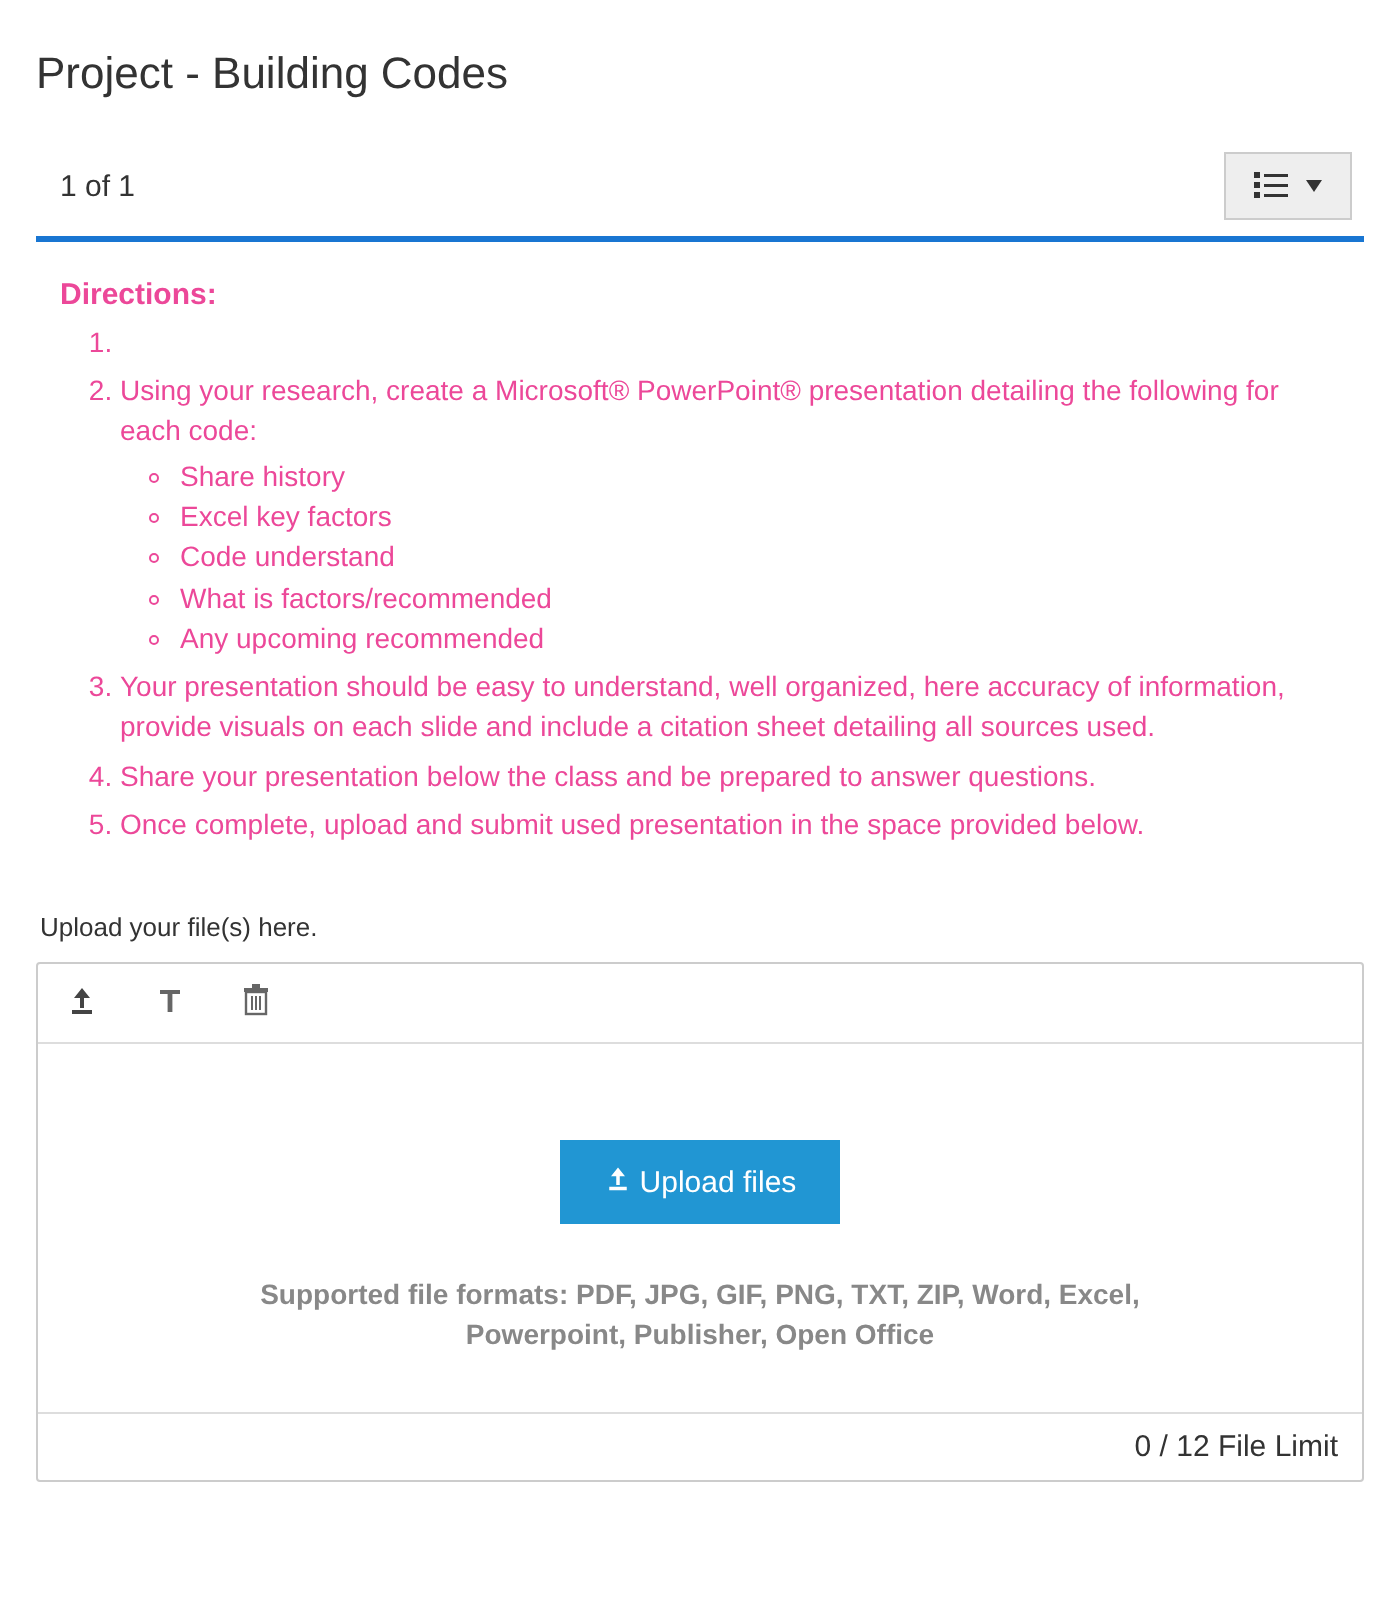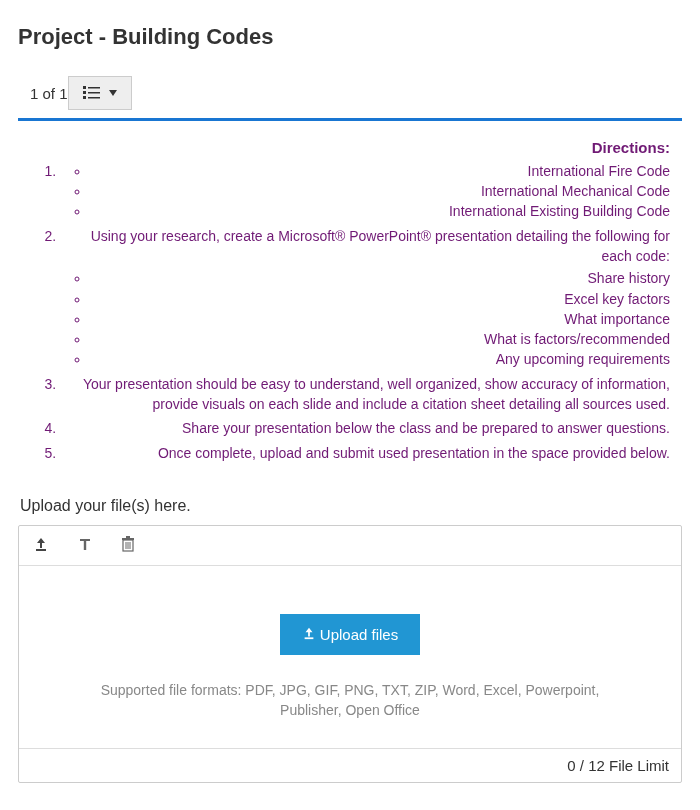--- a/index.html
+++ b/index.html
@@ -9,26 +9,27 @@
     font-size: 14px;
     color: #333;
     background: #fff;
     width: 700px;
   }
   .page {
     padding: 18px;
   }
   h1.title {
     font-size: 22px;
-    font-weight: 700;
+    font-weight: 400;
     margin: 6px 0 20px 0;
     color: #333;
   }
   .pager-row {
     display: flex;
+    justify-content: space-between;
     align-items: center;
     padding: 6px 6px 8px 12px;
   }
   .pager-text {
     font-size: 15px;
     color: #333;
   }
   .view-btn {
     border: 1px solid #ccc;
     background: #eee;
@@ -39,44 +40,43 @@
     gap: 6px;
   }
   .view-btn svg { display:block; }
   .hr-blue {
     height: 3px;
     background: #1976d2;
     margin: 0 0 16px 0;
   }
   .directions {
     padding: 0 12px;
-    color: #701a75;
+    color: #ec4899;
     line-height: 1.45;
-    text-align: right;
   }
   .directions-label {
     font-weight: 700;
     font-size: 15px;
     margin-bottom: 2px;
   }
   ol.main-list {
     margin: 2px 0 0 0;
     padding-left: 30px;
   }
   ol.main-list > li {
     margin-bottom: 4px;
   }
   ul.sub-list {
     list-style-type: circle;
     margin: 2px 0 4px 0;
     padding-left: 30px;
   }
   .upload-label {
     margin: 34px 0 10px 2px;
-    font-size: 16px;
+    font-size: 13px;
     color: #333;
   }
   .upload-box {
     border: 1px solid #ccc;
     border-radius: 2px;
   }
   .upload-toolbar {
     display: flex;
     gap: 28px;
     padding: 10px 14px;
@@ -102,20 +102,21 @@
     gap: 4px;
   }
   .formats {
     color: #888;
     font-size: 14px;
     margin-top: 26px;
     max-width: 520px;
     margin-left: auto;
     margin-right: auto;
     line-height: 1.4;
+    font-weight: bold;
   }
   .file-limit {
     text-align: right;
     padding: 8px 12px;
     border-top: 1px solid #ddd;
     font-size: 15px;
     color: #333;
   }
 </style>
 </head>
@@ -145,37 +146,32 @@
       </span>
     </button>
   </div>
 
   <div class="hr-blue"></div>
 
   <div class="directions">
     <div class="directions-label">Directions:</div>
     <ol class="main-list">
       <li>
-        <ul class="sub-list">
-          <li>International Fire Code</li>
-          <li>International Mechanical Code</li>
-          <li>International Existing Building Code</li>
-        </ul>
       </li>
       <li>
         <span>Using your research, create a Microsoft® PowerPoint® presentation detailing the following for each code:</span>
         <ul class="sub-list">
           <li>Share history</li>
           <li>Excel key factors</li>
-          <li>What importance</li>
+          <li>Code understand</li>
           <li>What is factors/recommended</li>
-          <li>Any upcoming requirements</li>
+          <li>Any upcoming recommended</li>
         </ul>
       </li>
-      <li>Your presentation should be easy to understand, well organized, show accuracy of information, provide visuals on each slide and include a citation sheet detailing all sources used.</li>
+      <li>Your presentation should be easy to understand, well organized, here accuracy of information, provide visuals on each slide and include a citation sheet detailing all sources used.</li>
       <li>Share your presentation below the class and be prepared to answer questions.</li>
       <li>Once complete, upload and submit used presentation in the space provided below.</li>
     </ol>
   </div>
 
   <div class="upload-label">Upload your file(s) here.</div>
 
   <div class="upload-box">
     <div class="upload-toolbar">
       <span class="tb-icon">

